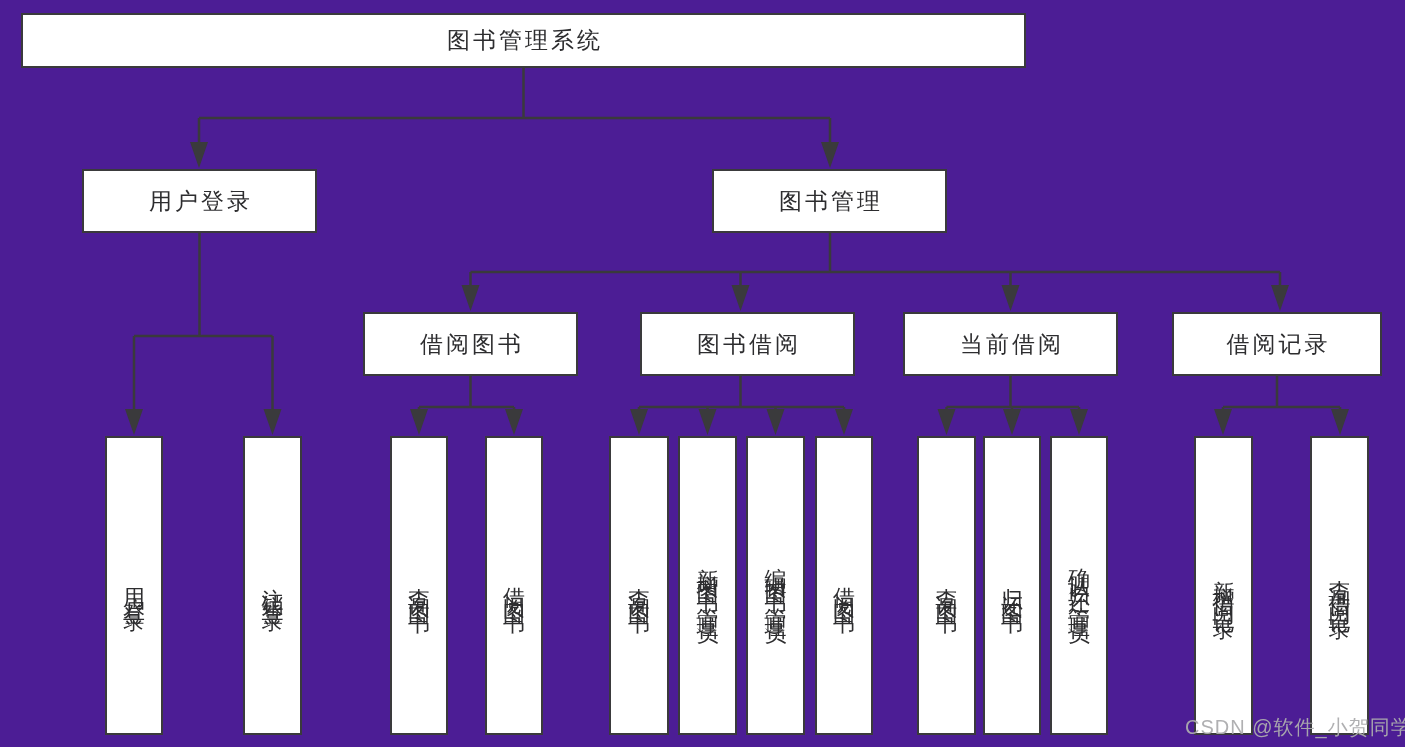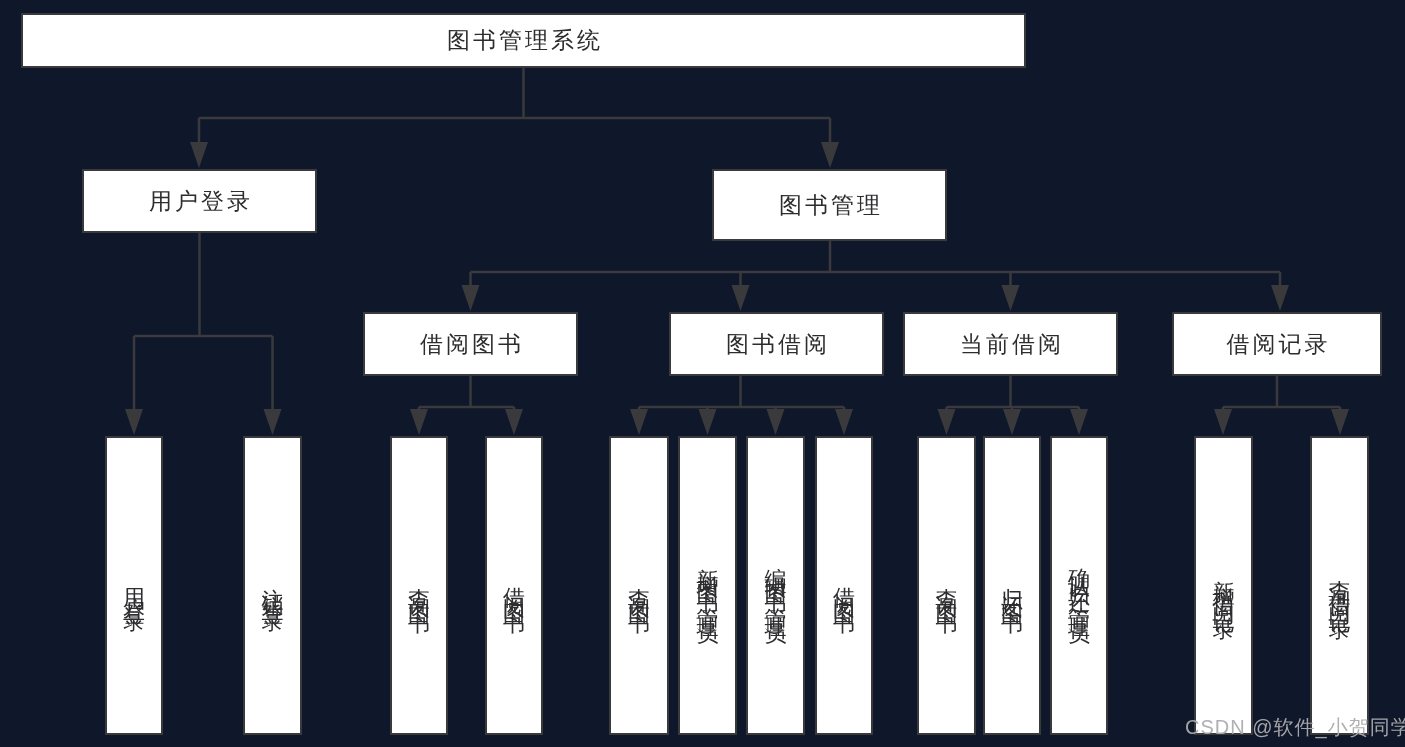--- a/index.html
+++ b/index.html
@@ -1,20 +1,20 @@
 <!DOCTYPE html>
 <html><head>
 <meta charset="utf-8">
 <style>
   html, body { margin: 0; padding: 0; background: #ffffff; }
   .canvas {
     position: relative;
     width: 1405px;
     height: 747px;
-    background: #0f172a;
+    background: #4c1d95;
     font-family: "Liberation Sans", "DejaVu Sans", sans-serif;
     overflow: hidden;
   }
   svg.connectors {
     position: absolute;
     left: 0; top: 0;
     width: 1405px; height: 747px;
     z-index: 1;
   }
   .box {
@@ -25,24 +25,24 @@
     display: flex;
     align-items: center;
     justify-content: center;
     color: #2d2d2f;
     z-index: 2;
   }
   .node { font-size: 23px; letter-spacing: 3px; }
   .node .lbl { text-indent: 3px; white-space: nowrap; }
   .root-box  { left: 21px;  top: 13px;  width: 1005px; height: 55px; }
   .l2-a      { left: 82px;  top: 169px; width: 235px;  height: 64px; }
-  .l2-b      { left: 712px; top: 169px; width: 235px;  height: 72px; text-align: center; }
+  .l2-b      { left: 712px; top: 169px; width: 235px;  height: 64px; text-align: center; }
   .l3        { top: 312px;  height: 64px; }
   .l3-a { left: 363px;  width: 215px; }
-  .l3-b { left: 669px;  width: 215px; }
+  .l3-b { left: 640px;  width: 215px; }
   .l3-c { left: 903px;  width: 215px; }
   .l3-d { left: 1172px; width: 210px; }
   .leaf { top: 436px; height: 299px; }
   .leaf .vtxt {
     writing-mode: vertical-rl;
     text-orientation: mixed;
     font-size: 22px;
     letter-spacing: 8px;
     line-height: 1;
     white-space: nowrap;

